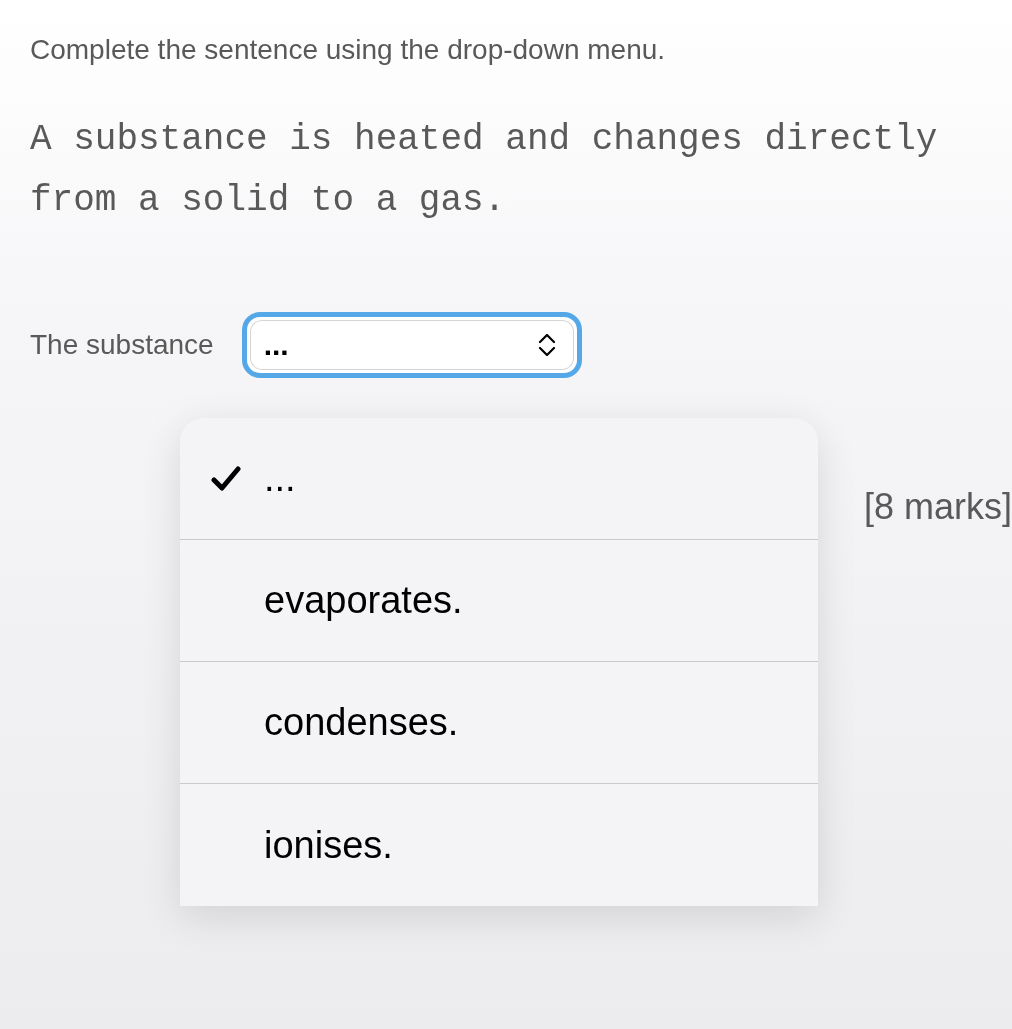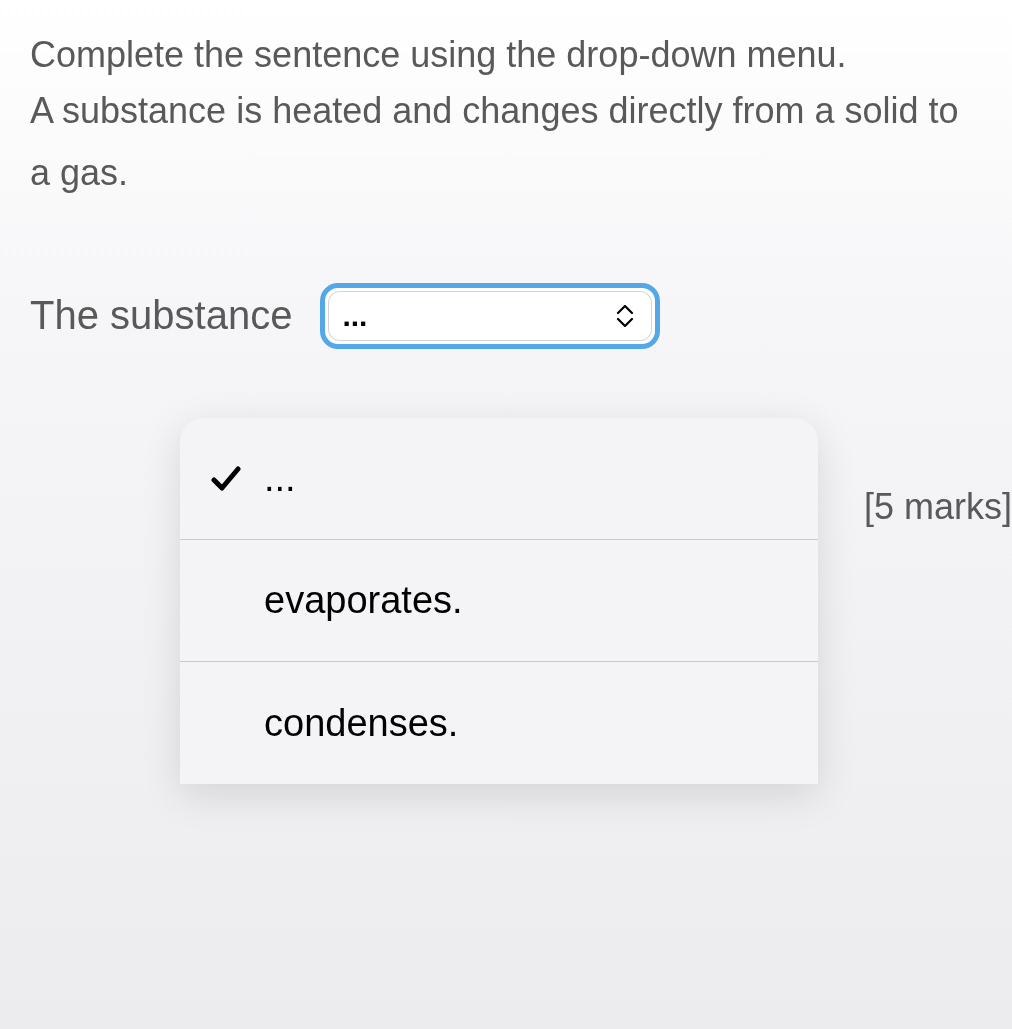--- a/index.html
+++ b/index.html
@@ -11,38 +11,40 @@
       width: 1012px;
       height: 1029px;
       font-family: -apple-system, BlinkMacSystemFont, "Segoe UI", Helvetica, Arial, sans-serif;
       background: linear-gradient(180deg, #ffffff 0%, #f6f6f8 30%, #ececef 100%);
       padding: 30px 30px 0 30px;
       color: #595959;
       position: relative;
       overflow: hidden;
     }
     .instruction {
-      font-size: 36px;
+      font-size: 28px;
       line-height: 1.4;
       color: #595959;
+      margin-bottom: 40px;
     }
     .context {
       font-size: 36px;
       line-height: 1.7;
       color: #595959;
       margin-bottom: 80px;
+      font-family: Liberation Mono, monospace;
     }
     .sentence-row {
       display: flex;
       align-items: center;
       gap: 28px;
       margin-bottom: 90px;
     }
     .sentence-lead {
-      font-size: 40px;
+      font-size: 28px;
       color: #595959;
     }
     .dropdown {
       position: relative;
       width: 340px;
       height: 66px;
       border: 5px solid #54a8e8;
       border-radius: 18px;
       background: #ffffff;
       display: flex;
@@ -139,32 +141,36 @@
             <path d="M2 8 L9 1 L16 8" fill="none" stroke="#000" stroke-width="2.2" stroke-linecap="round" stroke-linejoin="round"></path>
           </svg>
         <svg width="18" height="10" viewBox="0 0 18 10">
             <path d="M2 2 L9 9 L16 2" fill="none" stroke="#000" stroke-width="2.2" stroke-linecap="round" stroke-linejoin="round"></path>
           </svg>
       </span>
     </div>
   </div>
 </div>
 
-<div class="marks">[5 marks]</div>
+<div class="marks">[8 marks]</div>
 
 <div class="options-list">
   <div class="option-item">
     <span class="option-check">
       <svg class="check-svg" width="30" height="28" viewBox="0 0 30 28">
           <path d="M3 15 L11 23 L27 4" fill="none" stroke="#000" stroke-width="5" stroke-linecap="round" stroke-linejoin="round"></path>
         </svg>
     </span>
     <span class="option-label">...</span>
   </div>
   <div class="option-item">
     <span class="option-check"></span>
     <span class="option-label">evaporates.</span>
   </div>
   <div class="option-item">
     <span class="option-check"></span>
     <span class="option-label">condenses.</span>
   </div>
+  <div class="option-item">
+    <span class="option-check"></span>
+    <span class="option-label">ionises.</span>
+  </div>
 </div>
 
 </body></html>

